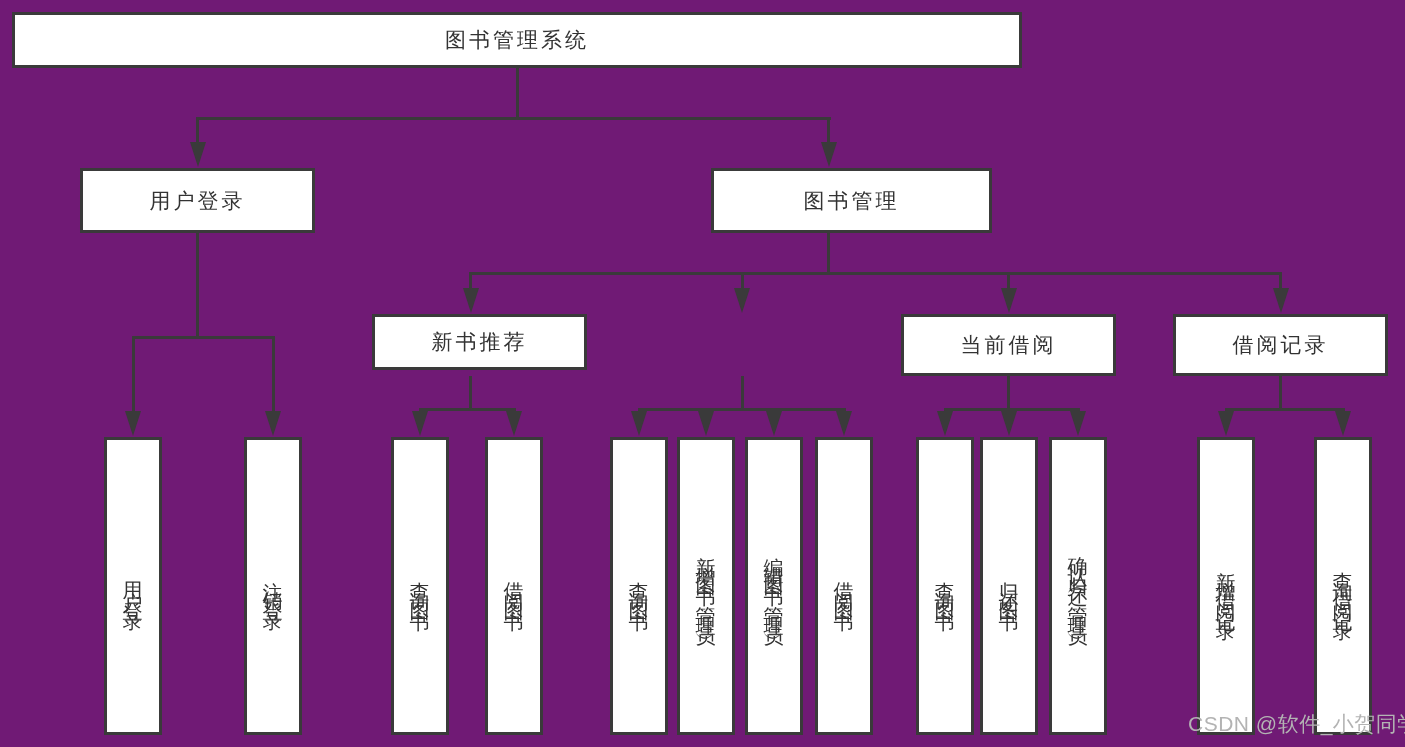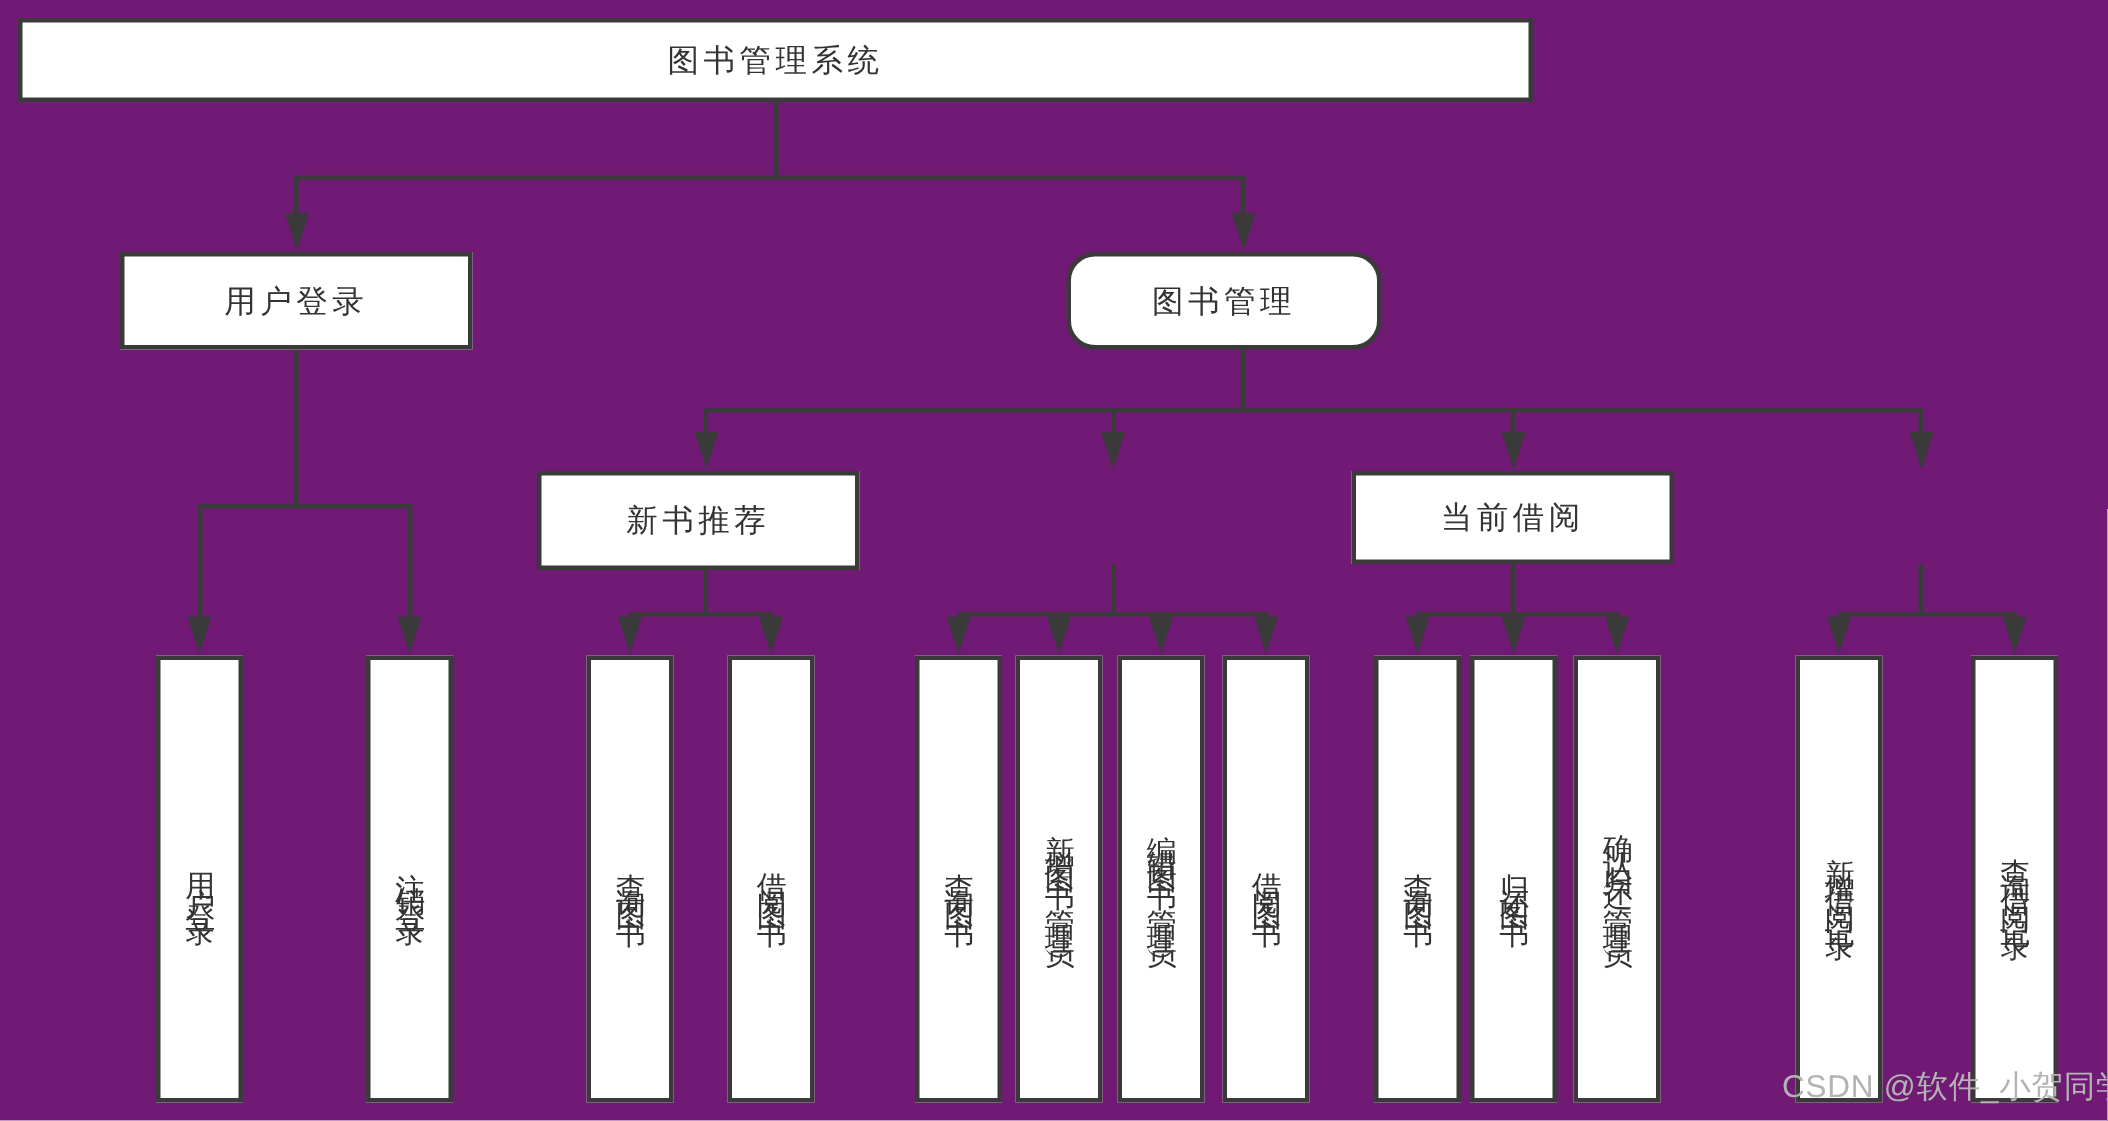--- a/index.html
+++ b/index.html
@@ -18,22 +18,22 @@
   }
   .line { position:absolute; background:#3a3a3a; z-index:1; }
   .arrowhead {
     position:absolute; width:0; height:0; z-index:1;
     border-left:8px solid transparent; border-right:8px solid transparent;
     border-top:25px solid #3a3a3a;
   }
   
   #n-root    { left:12px;  top:12px;  width:1010px; height:56px; }
   #n-ulogin  { left:80px;  top:168px; width:235px;  height:65px; }
-  #n-bmgmt   { left:711px; top:168px; width:210px;  height:65px;border-radius:19px; }
-  #n-newrec  { left:358px; top:314px; width:215px;  height:66px; }
+  #n-bmgmt   { left:711px; top:168px; width:281px;  height:65px; }
+  #n-newrec  { left:372px; top:314px; width:215px;  height:56px; }
   #n-borrow  { left:634px; top:314px; width:216px;  height:62px; }
   #n-current { left:901px; top:314px; width:215px;  height:62px; }
   #n-records { left:1173px;top:314px; width:215px;  height:62px; }
   .leaf { top:437px; width:58px; height:298px; }
   #l-ul1 { left:104px; }  #l-ul2 { left:244px; }
   #l-nr1 { left:391px; }  #l-nr2 { left:485px; }
   #l-bb1 { left:610px; }  #l-bb2 { left:677px; }
   #l-bb3 { left:745px; }  #l-bb4 { left:815px; }
   #l-cb1 { left:916px; }  #l-cb2 { left:980px; }  #l-cb3 { left:1049px; }
   #l-br1 { left:1197px; } #l-br2 { left:1314px; }
@@ -56,20 +56,23 @@
   </div>
   <div class="box" id="n-bmgmt">
     <span>图书管理</span>
   </div>
 
   <div class="box" id="n-newrec">
     <span>新书推荐</span>
   </div>
   <div class="box" id="n-current">
     <span>当前借阅</span>
+  </div>
+  <div class="box" id="n-records">
+    <span>借阅记录</span>
   </div>
 
   <div class="box v leaf" id="l-ul1">
     <span>用户登录</span>
   </div>
   <div class="box v leaf" id="l-ul2">
     <span>注销登录</span>
   </div>
   <div class="box v leaf" id="l-nr1">
     <span>查询图书</span>

